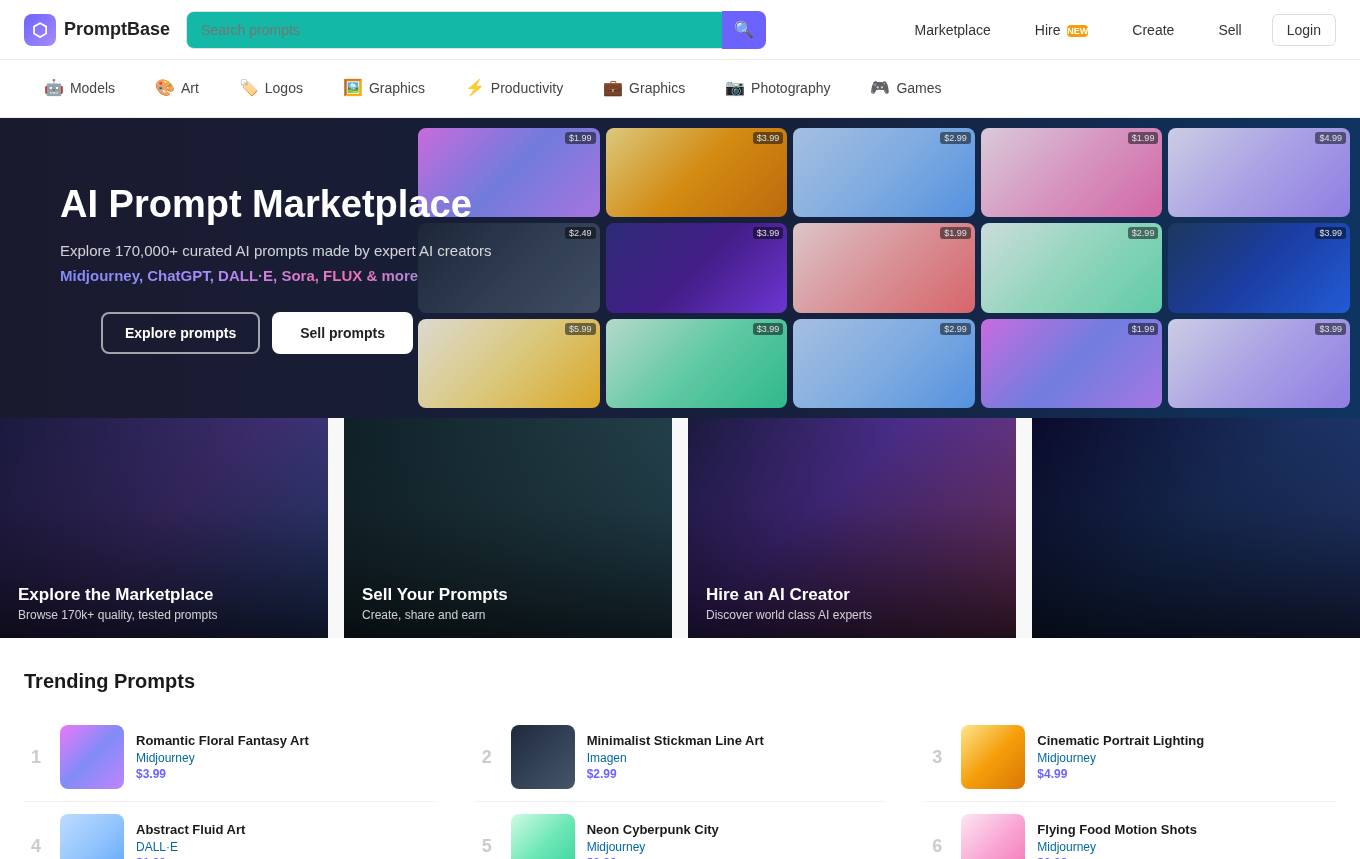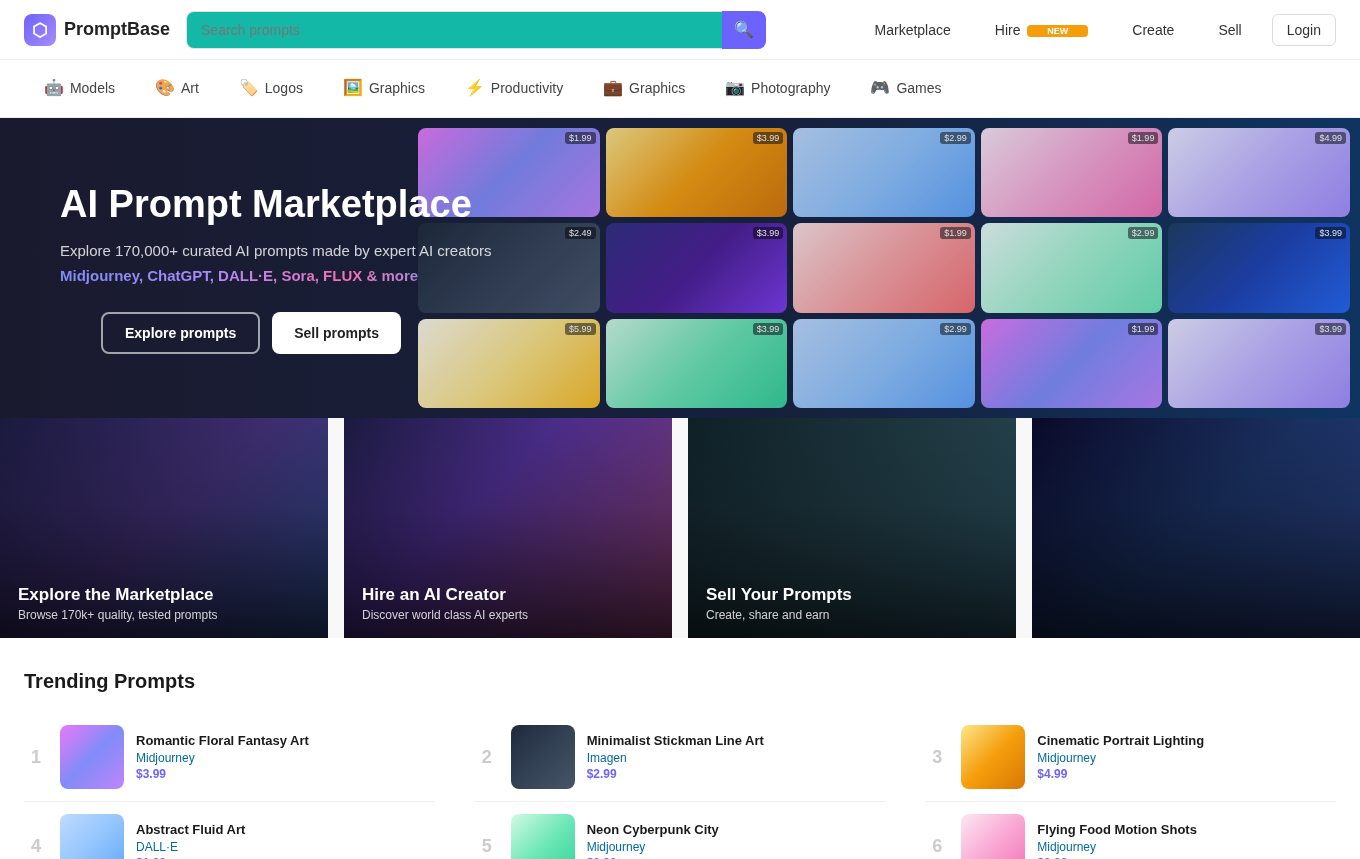--- a/index.html
+++ b/index.html
@@ -77,21 +77,21 @@
       cursor: pointer;
       white-space: nowrap;
       position: relative;
     }
     .nav-badge {
       display: inline-block;
       background: #f59e0b;
       color: #fff;
       font-size: 9px;
       font-weight: 700;
-      padding: 1px 20px;
+      padding: 1px 0;
       border-radius: 4px;
       margin-left: 3px;
       vertical-align: middle;
       text-transform: uppercase;
     }
     .nav-link-login {
       border: 1.5px solid #ddd;
       padding: 7px 14px;
       border-radius: 6px;
     }
@@ -198,21 +198,21 @@
       padding: 11px 22px;
       border: 2px solid rgba(255,255,255,0.6);
       color: #fff;
       background: transparent;
       border-radius: 8px;
       font-size: 14px;
       font-weight: 600;
       cursor: pointer;
     }
     .btn-primary {
-      padding: 11px 22px;
+      padding: 11px 28px;
       background: #fff;
       color: #222;
       border: none;
       border-radius: 8px;
       font-size: 14px;
       font-weight: 600;
       cursor: pointer;
     }
 
     
@@ -470,33 +470,33 @@
 
 <div class="feature-card">
     <div class="feature-card-bg fc-marketplace"></div>
     <div class="feature-card-overlay"></div>
     <div class="feature-card-content">
       <div class="feature-card-title">Explore the Marketplace</div>
       <div class="feature-card-sub">Browse 170k+ quality, tested prompts</div>
     </div>
   </div>
     <div class="feature-card">
+    <div class="feature-card-bg fc-sell"></div>
+    <div class="feature-card-overlay"></div>
+    <div class="feature-card-content">
+      <div class="feature-card-title">Sell Your Prompts</div>
+      <div class="feature-card-sub">Create, share and earn</div>
+    </div>
+  </div>
+    <div class="feature-card">
     <div class="feature-card-bg fc-hire"></div>
     <div class="feature-card-overlay"></div>
     <div class="feature-card-content">
       <div class="feature-card-title">Hire an AI Creator</div>
       <div class="feature-card-sub">Discover world class AI experts</div>
-    </div>
-  </div>
-    <div class="feature-card">
-    <div class="feature-card-bg fc-sell"></div>
-    <div class="feature-card-overlay"></div>
-    <div class="feature-card-content">
-      <div class="feature-card-title">Sell Your Prompts</div>
-      <div class="feature-card-sub">Create, share and earn</div>
     </div>
   </div>
     <div class="feature-card">
     <div class="feature-card-bg fc-build"></div>
     <div class="feature-card-overlay"></div>
   </div>
   </div>
 
 <div class="trending-section">
   <h2 class="section-title">Trending Prompts</h2>

